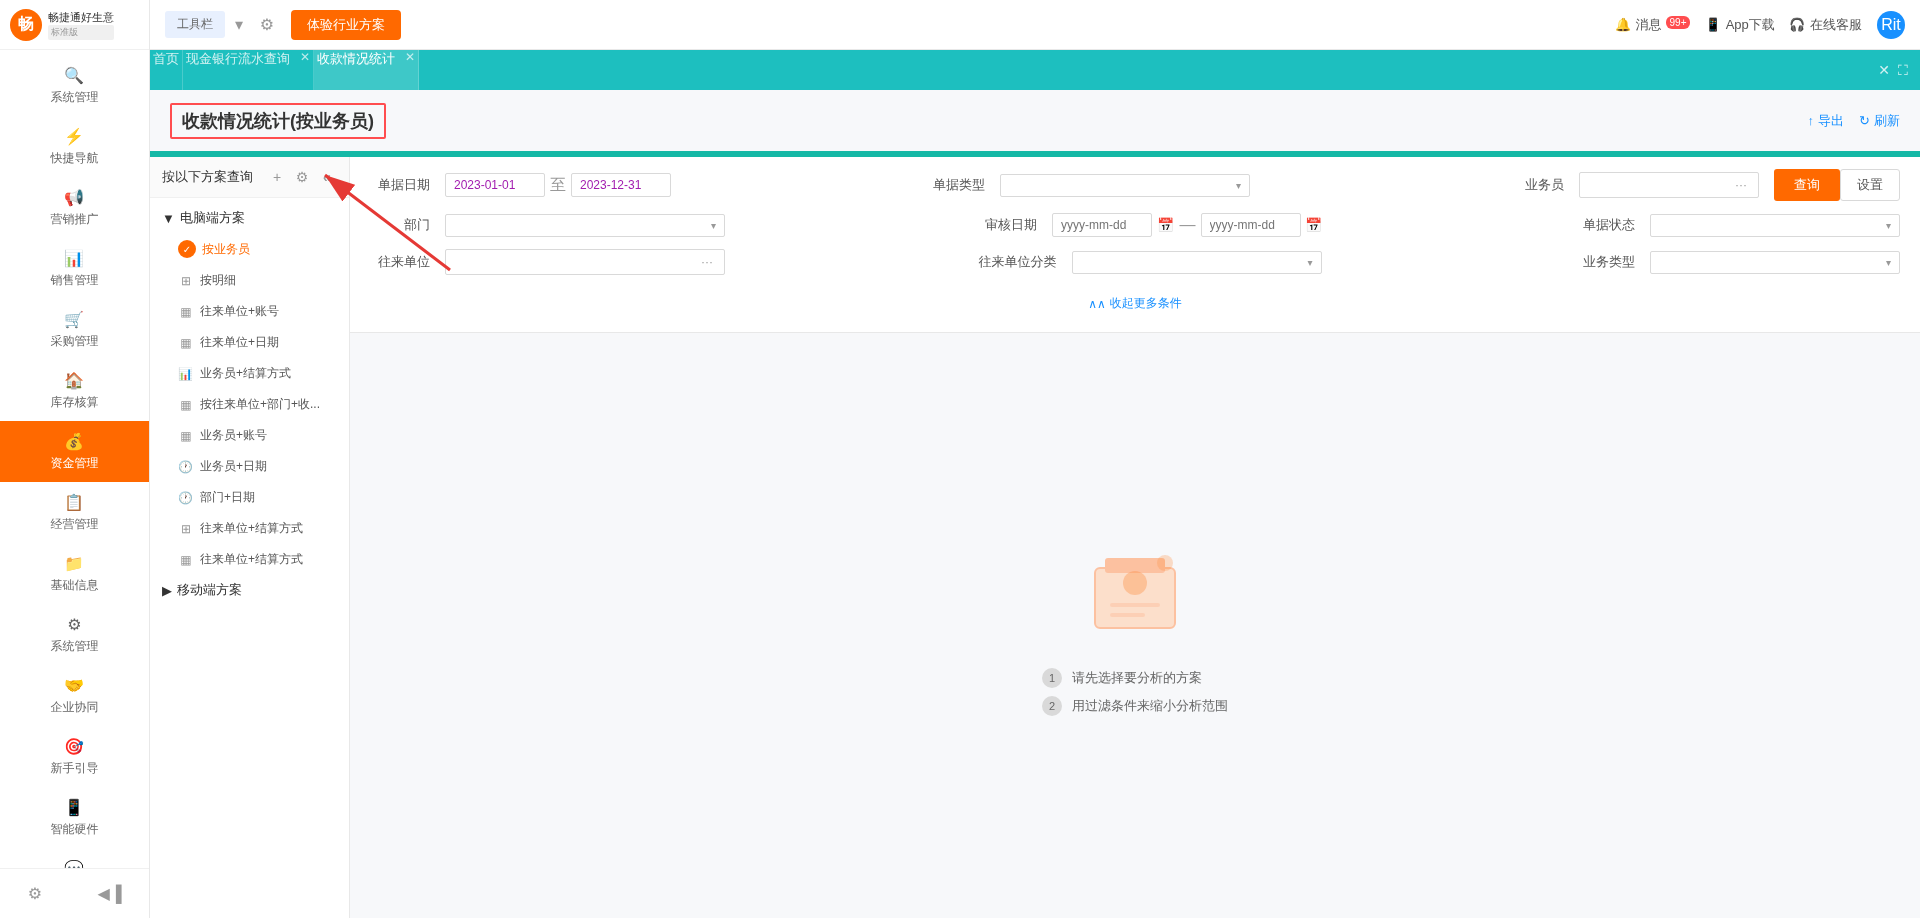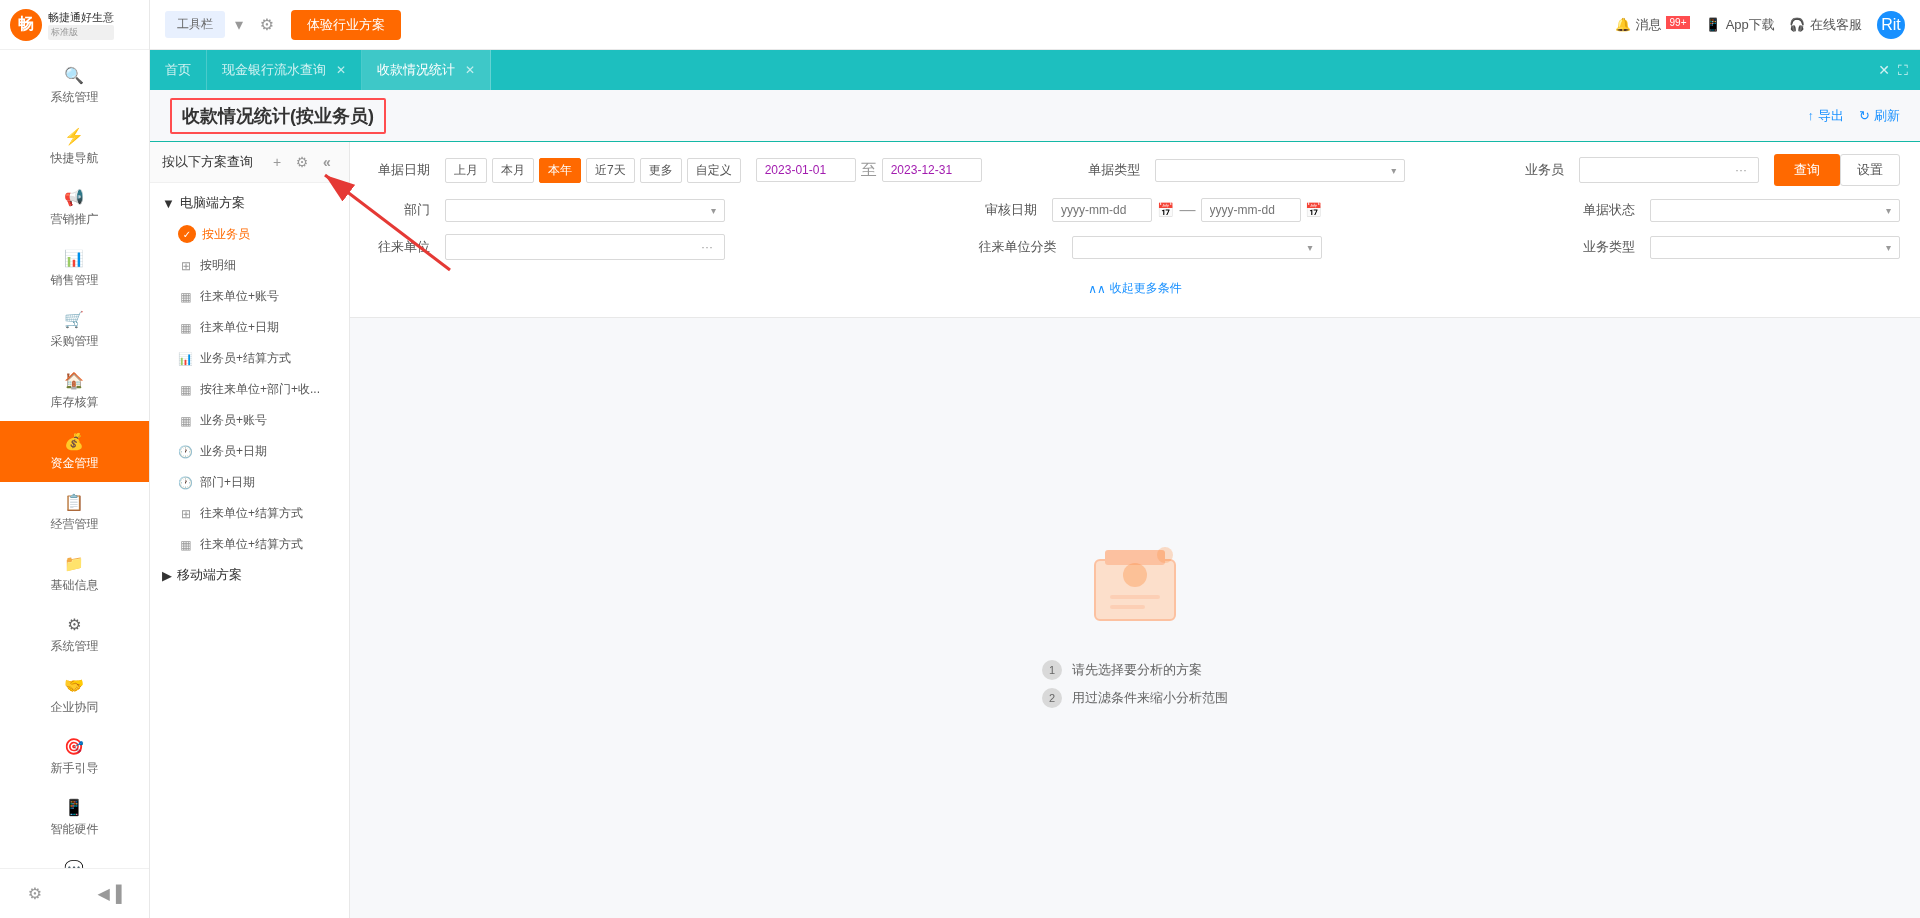--- a/index.html
+++ b/index.html
@@ -146,21 +146,21 @@
       gap: 4px;
       cursor: pointer;
       color: #555;
       font-size: 13px;
     }
     .notification-badge {
       background: #ff4d4f;
       color: white;
       font-size: 10px;
       padding: 1px 4px;
-      border-radius: 0;
+      border-radius: 6px;
       position: relative;
       top: -2px;
     }
     .user-avatar {
       width: 28px;
       height: 28px;
       background: #1890ff;
       border-radius: 50%;
       display: flex;
       align-items: center;
@@ -171,22 +171,21 @@
 
     
     .tab-bar {
       height: 40px;
       background: #1dbfbf;
       display: flex;
       align-items: stretch;
     }
     .tab-item {
       display: flex;
-      align-items: center;
-      padding: 0 15px;
+      padding: 0 3px;
       cursor: pointer;
       color: rgba(255,255,255,0.8);
       font-size: 13px;
       gap: 6px;
       border-right: 1px solid rgba(255,255,255,0.2);
     }
     .tab-item.active {
       background: rgba(255,255,255,0.15);
       color: white;
     }
@@ -209,27 +208,27 @@
       display: flex;
       align-items: center;
       justify-content: center;
       cursor: pointer;
       color: rgba(255,255,255,0.8);
       font-size: 14px;
     }
 
     
     .page-header {
-      height: 52px;
+      height: 67px;
       background: #f7f8fa;
       display: flex;
       align-items: center;
       justify-content: space-between;
       padding: 4px 20px;
-      border-bottom: 1px solid #14b8a6;
+      border-bottom: 6px solid #14b8a6;
     }
     .page-title {
       font-size: 18px;
       font-weight: bold;
       color: #333;
       border: 2px solid #ff4d4f;
       padding: 4px 10px;
       border-radius: 2px;
     }
     .page-actions {
@@ -710,28 +709,20 @@
         </div>
       </div>
     </div>
 
     <div class="right-panel">
 
       <div class="filter-area">
 
         <div class="filter-row">
           <span class="filter-label">单据日期</span>
-          <div class="filter-date-group">
-            <button class="date-quick-btn">上月</button>
-            <button class="date-quick-btn">本月</button>
-            <button class="date-quick-btn active">本年</button>
-            <button class="date-quick-btn">近7天</button>
-            <button class="date-quick-btn">更多</button>
-            <button class="date-quick-btn">自定义</button>
-          </div>
           <div class="date-input-group">
             <input class="date-input" type="text" value="2023-01-01" style="">
             <span class="date-separator">至</span>
             <input class="date-input" type="text" value="2023-12-31" style="">
           </div>
           <div style="flex:1"></div>
           <span class="filter-label">单据类型</span>
           <div class="filter-select filter-select-wide">
             <span></span>
             <span class="caret">▾</span>

